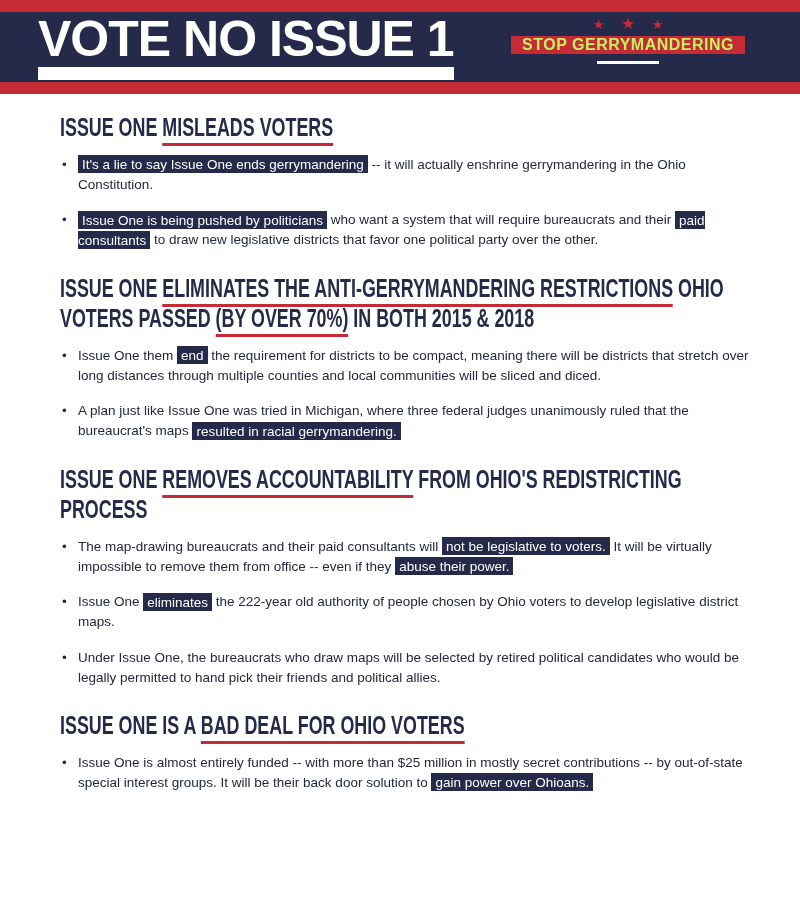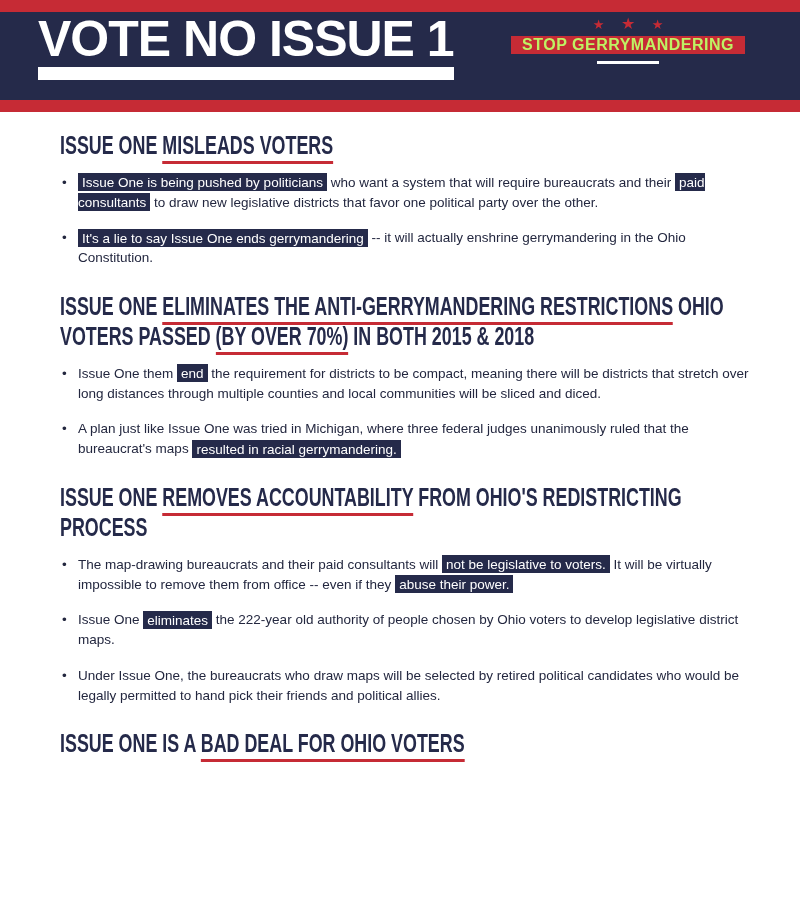--- a/index.html
+++ b/index.html
@@ -9,21 +9,21 @@
     font-family:"Liberation Sans", sans-serif;
     color:#23273f;
     overflow-x:hidden;
   }
   .page { width:800px; min-height:924px; display:flex; flex-direction:column; }
 
   
   .strip { height:12px; background:#c62b35; }
   .band {
     background:#252a4a;
-    height:88px;
+    height:70px;
     display:flex;
     align-items:flex-start;
     padding:2px 55px 0 38px;
   }
   .title-wrap { display:inline-block; }
   .title {
     color:#ffffff;
     font-size:50px;
     font-weight:bold;
     line-height:1.0;
@@ -113,39 +113,40 @@
         <div class="tag-underline"></div>
       </div>
     </div>
     <div class="strip"></div>
   </header>
 
   <main class="content">
       <section class="section">
         <h2 class="heading"><span>ISSUE ONE </span><span class="u">MISLEADS VOTERS</span></h2>
         <ul class="bullets">
+          <li class="bullet"><span class="hl">It's a lie to say Issue One ends gerrymandering</span><span> -- it will actually enshrine gerrymandering in the Ohio Constitution.</span></li>
           <li class="bullet"><span class="hl">Issue One is being pushed by politicians</span><span> who want a system that will require bureaucrats and their </span><span class="hl">paid consultants</span><span> to draw new legislative districts that favor one political party over the other.</span></li>
-          <li class="bullet"><span class="hl">It's a lie to say Issue One ends gerrymandering</span><span> -- it will actually enshrine gerrymandering in the Ohio Constitution.</span></li>
         </ul>
       </section>
       <section class="section">
         <h2 class="heading"><span>ISSUE ONE </span><span class="u">ELIMINATES THE ANTI-GERRYMANDERING RESTRICTIONS</span><span> OHIO VOTERS PASSED </span><span class="u">(BY OVER 70%)</span><span> IN BOTH 2015 &amp; 2018</span></h2>
         <ul class="bullets">
           <li class="bullet"><span>Issue One them </span><span class="hl">end</span><span> the requirement for districts to be compact, meaning there will be districts that stretch over long distances through multiple counties and local communities will be sliced and diced.</span></li>
           <li class="bullet"><span>A plan just like Issue One was tried in Michigan, where three federal judges unanimously ruled that the bureaucrat's maps </span><span class="hl">resulted in racial gerrymandering.</span></li>
         </ul>
       </section>
       <section class="section">
         <h2 class="heading"><span>ISSUE ONE </span><span class="u">REMOVES ACCOUNTABILITY</span><span> FROM OHIO'S REDISTRICTING PROCESS</span></h2>
         <ul class="bullets">
           <li class="bullet"><span>The map-drawing bureaucrats and their paid consultants will </span><span class="hl">not be legislative to voters.</span><span> It will be virtually impossible to remove them from office -- even if they </span><span class="hl">abuse their power.</span></li>
           <li class="bullet"><span>Issue One </span><span class="hl">eliminates</span><span> the 222-year old authority of people chosen by Ohio voters to develop legislative district maps.</span></li>
           <li class="bullet"><span>Under Issue One, the bureaucrats who draw maps will be selected by retired political candidates who would be legally permitted to hand pick their friends and political allies.</span></li>
         </ul>
       </section>
       <section class="section">
         <h2 class="heading"><span>ISSUE ONE IS A </span><span class="u">BAD DEAL FOR OHIO VOTERS</span></h2>
         <ul class="bullets">
+          <li class="bullet"><span>Issue One is almost entirely funded -- with more than $25 million in mostly secret contributions -- by out-of-state special interest groups. It will be their back door solution to </span><span class="hl">gain power over Ohioans.</span></li>
         </ul>
       </section>
     </main>
 
 </div>
 
 </body></html>

